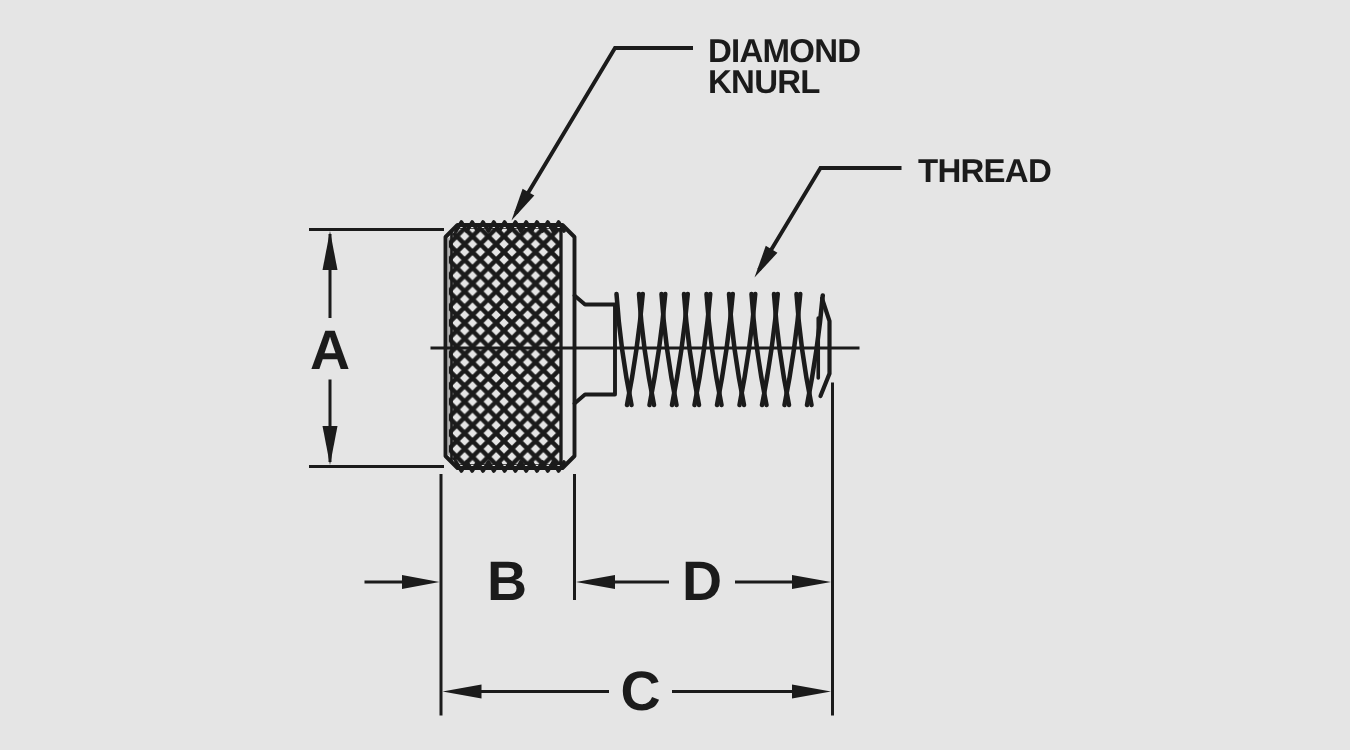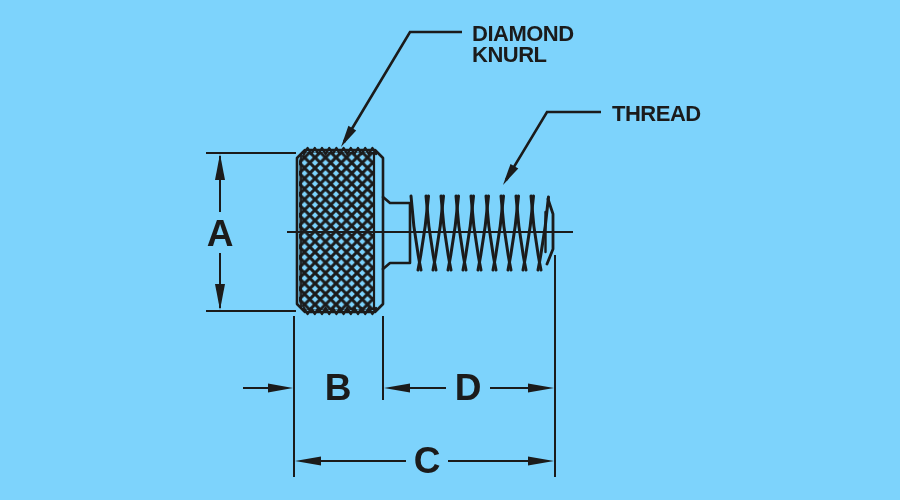--- a/index.html
+++ b/index.html
@@ -1,16 +1,16 @@
 <!DOCTYPE html>
 <html><head>
 <meta charset="utf-8">
 <style>
   html, body { margin: 0; padding: 0; background: #ffffff; }
-  .stage { width: 900px; height: 500px; position: relative; background: #7dd3fc; overflow: hidden; }
+  .stage { width: 900px; height: 500px; position: relative; background: #e5e5e5; overflow: hidden; }
   svg { display: block; }
   .callout-text {
     font-family: "Liberation Sans", sans-serif;
     font-weight: bold;
     font-size: 22px;
     letter-spacing: -0.5px;
   }
   .dim-letter {
     font-family: "Liberation Sans", sans-serif;
     font-weight: bold;

